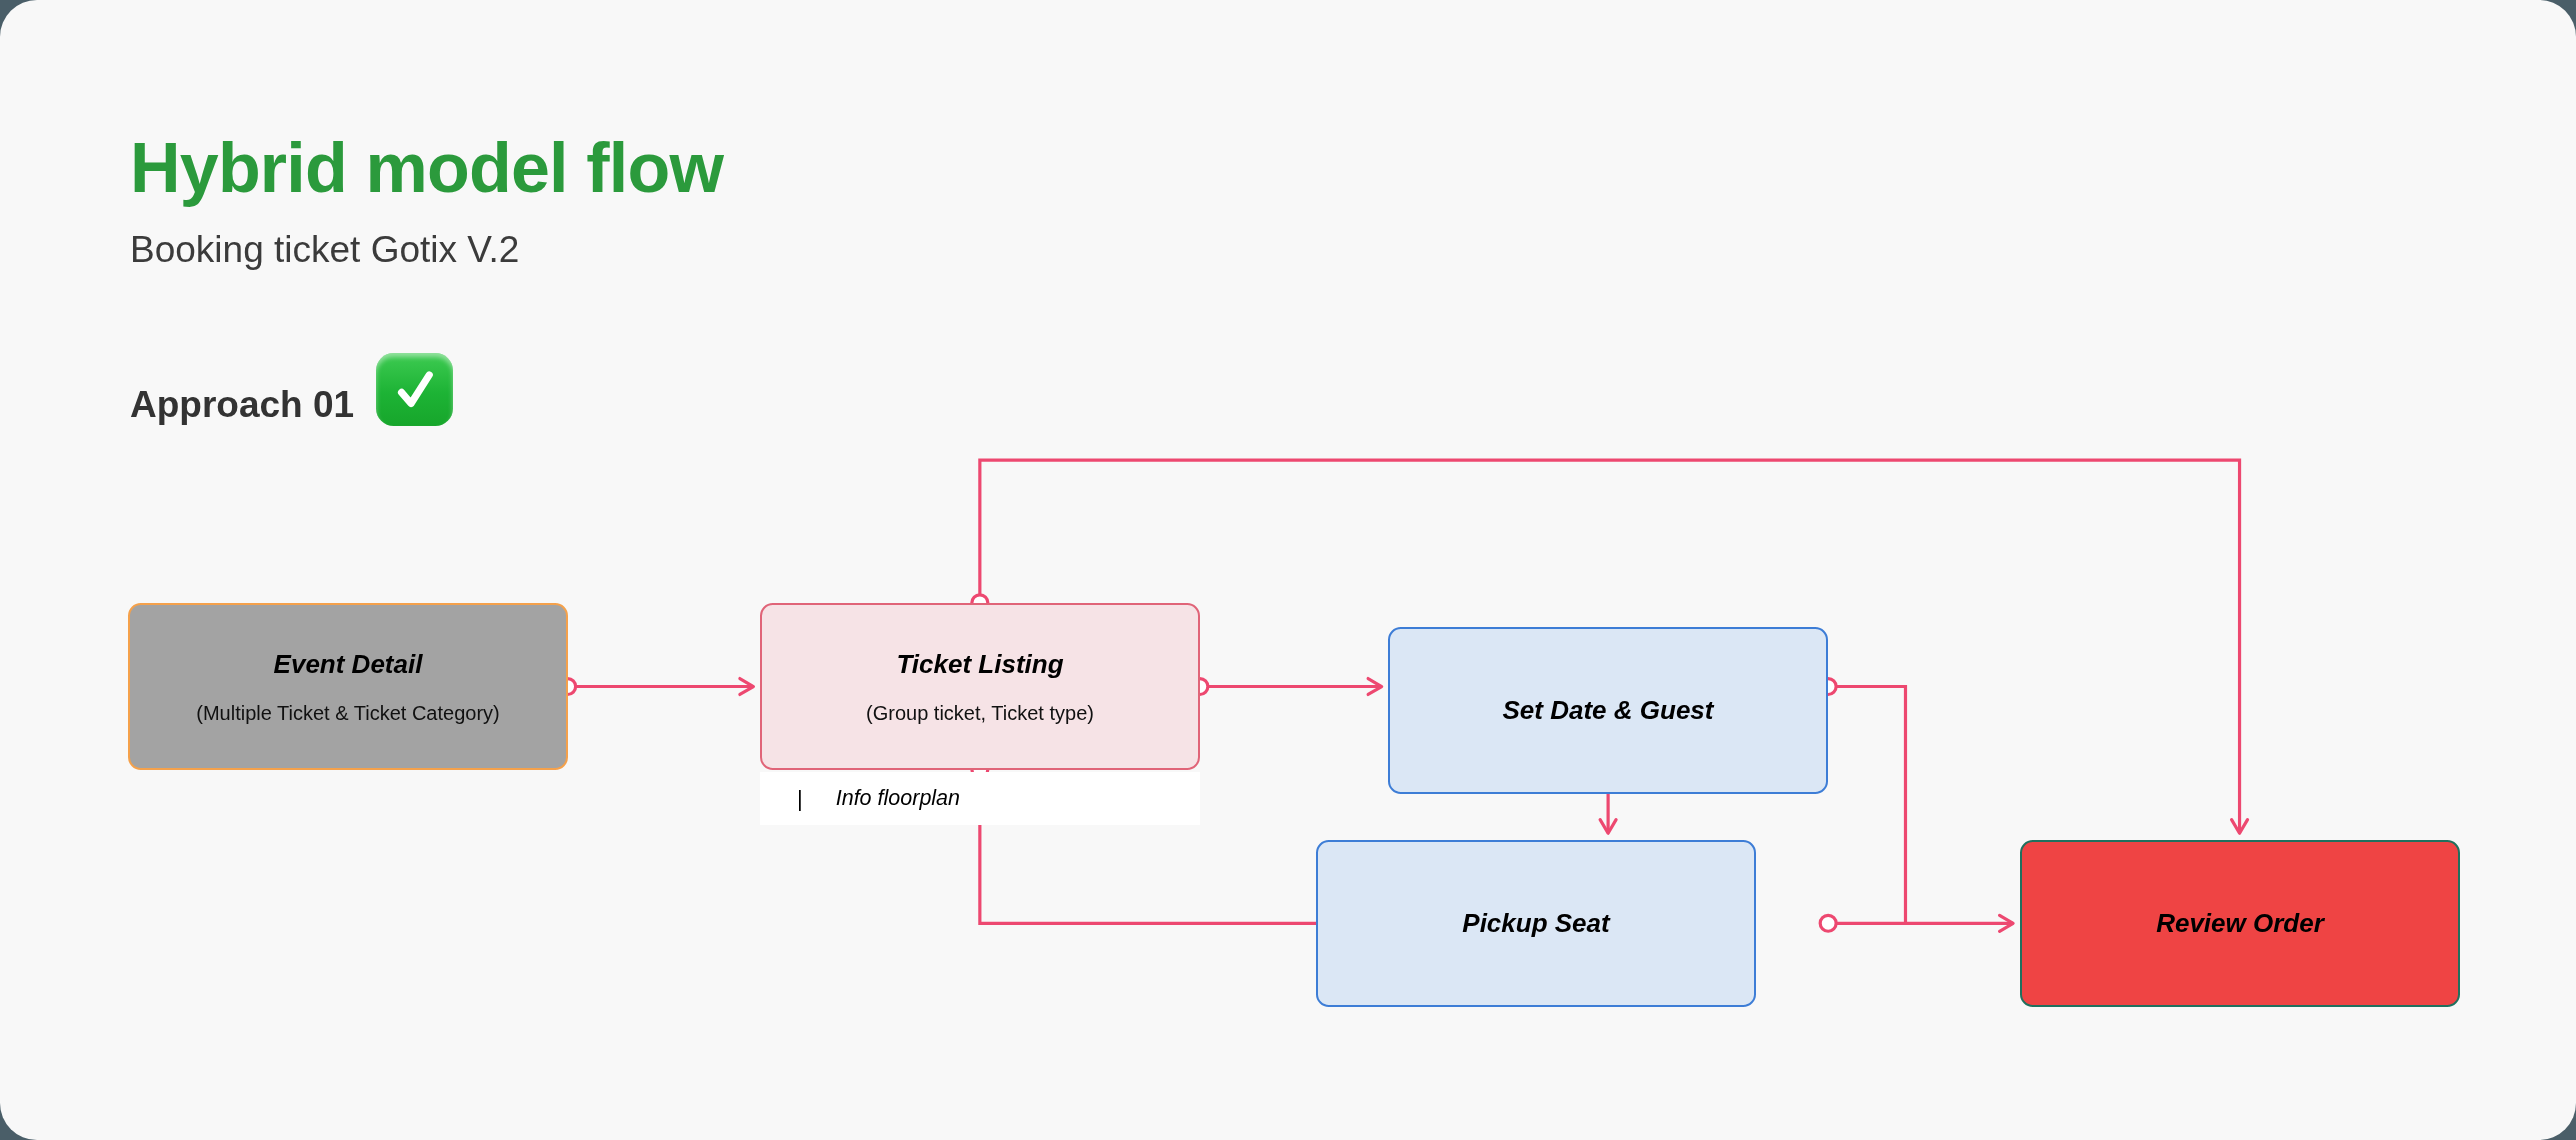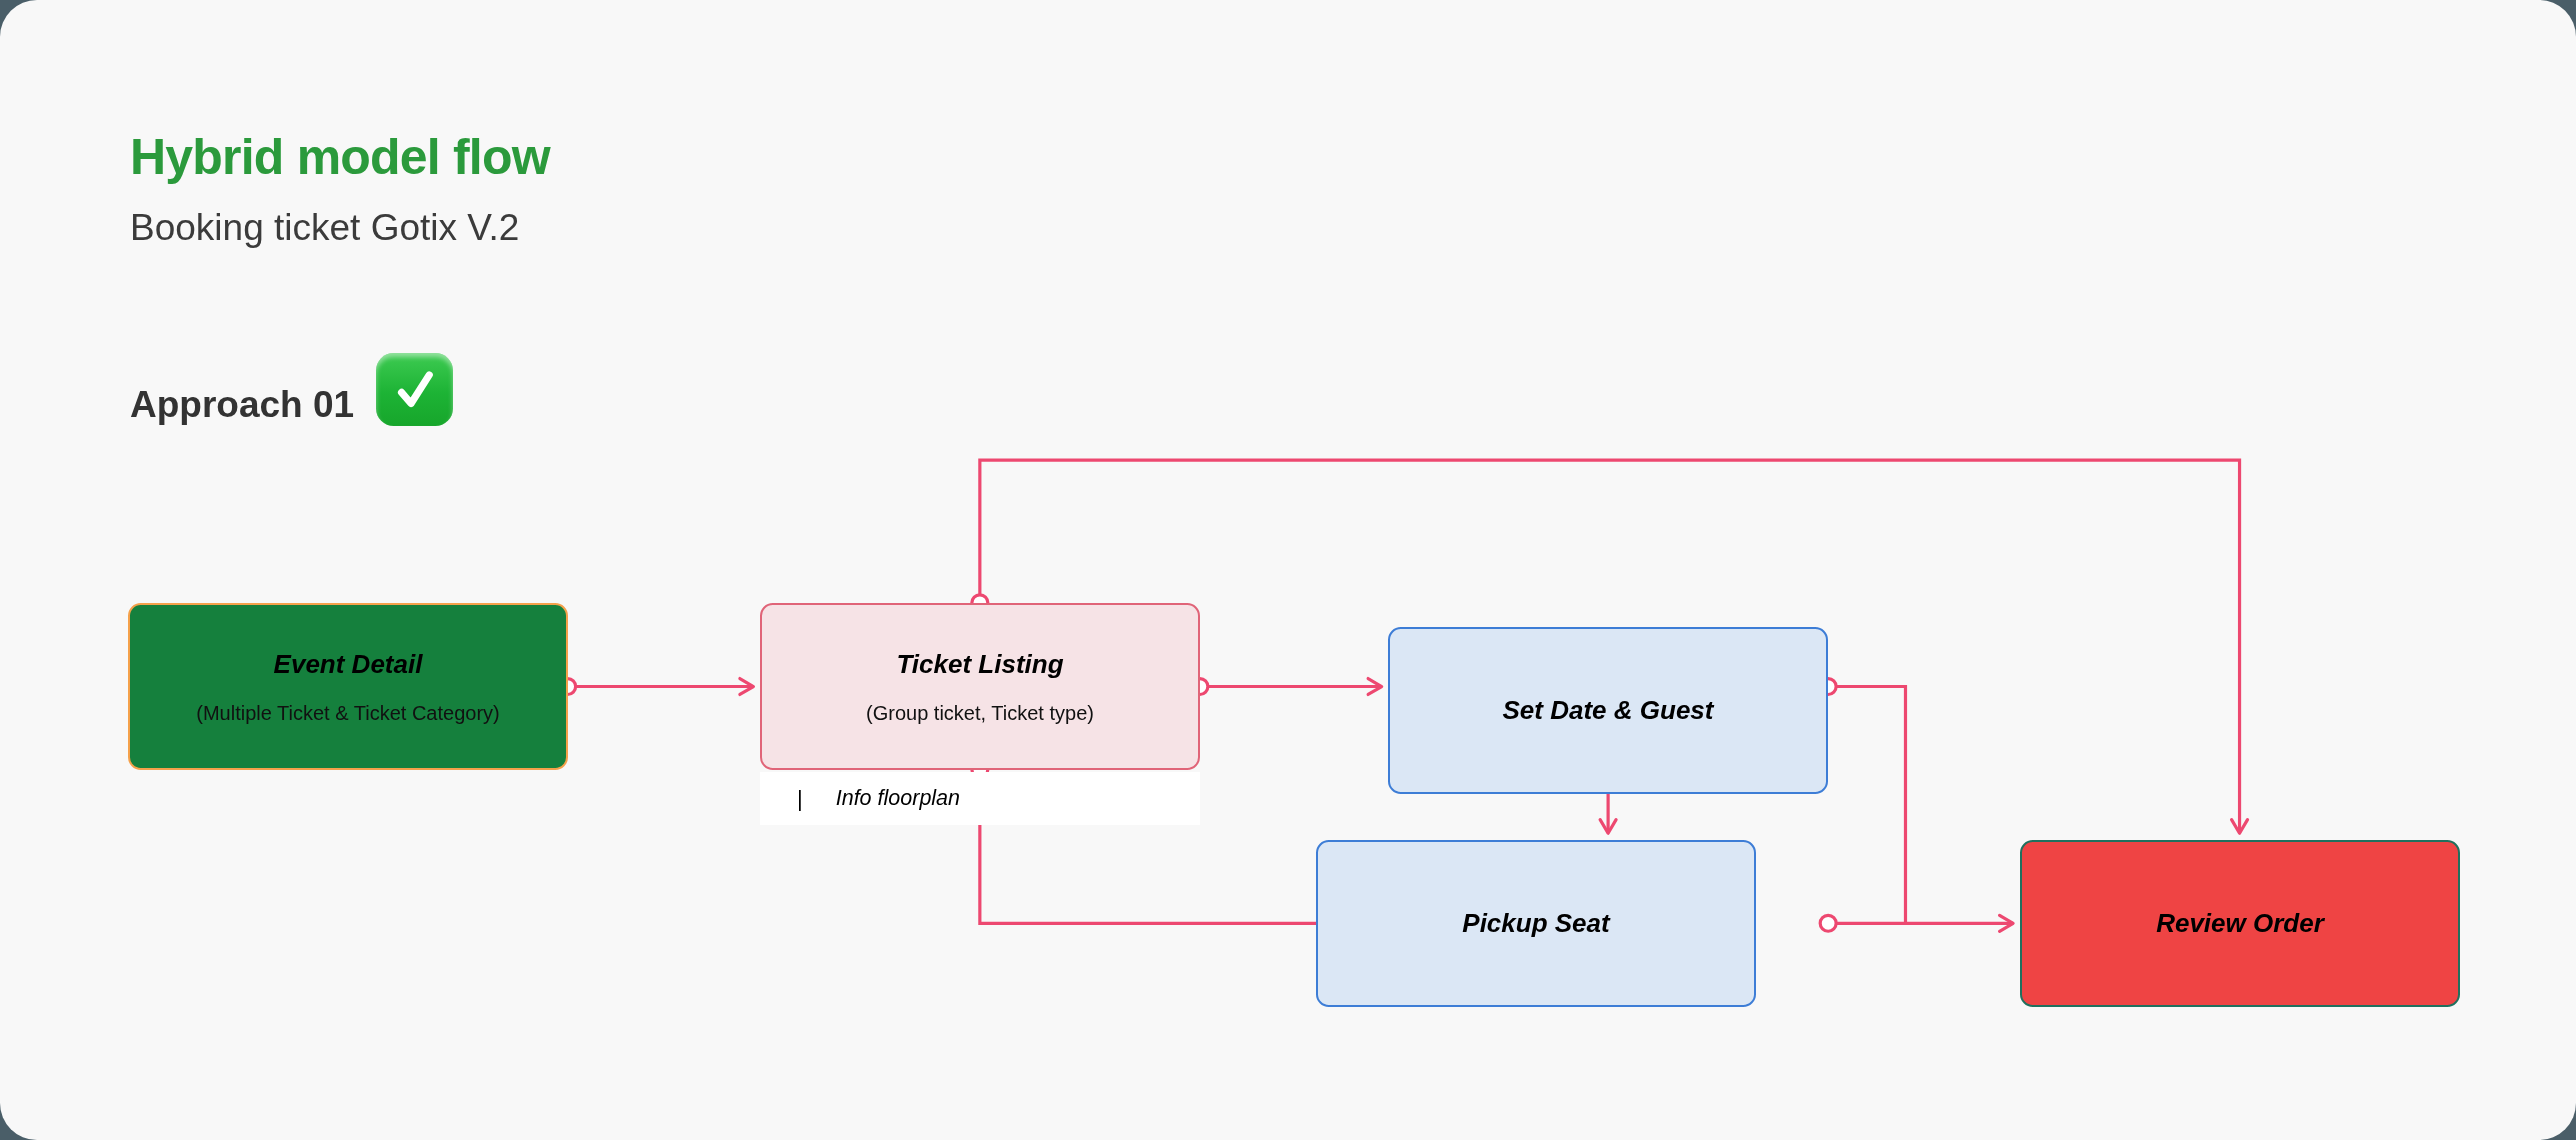--- a/index.html
+++ b/index.html
@@ -9,21 +9,21 @@
     background: var(--page-bg, #4A5E68);
   }
   .canvas {
     position: absolute; inset: 0;
     background: var(--canvas-bg, #F8F8F8);
     border-radius: 37px;
   }
   
   .header { position: absolute; left: 130px; top: 128px; }
   .page-title {
-    font-size: 50px; font-weight: 700; letter-spacing: -0.8px;
+    font-size: 70px; font-weight: 700; letter-spacing: -0.8px;
     color: var(--accent, #2B9A3C);
   }
   .page-subtitle { margin-top: 21px; font-size: 37px; color: #3B3B3B; }
   .approach-row {
     position: absolute; left: 130px; top: 353px;
     display: flex; align-items: flex-end; gap: 22px;
   }
   .approach-label { font-size: 37px; font-weight: 700; color: #333333; }
   .check-emoji {
     width: 77px; height: 73px; border-radius: 17.5px;
@@ -101,21 +101,21 @@
 
     <circle class="endpoint" cx="712" cy="861" r="10"></circle>
     <circle class="endpoint" cx="1505" cy="861" r="10"></circle>
     <circle class="endpoint" cx="1229" cy="756" r="10"></circle>
     <circle class="endpoint" cx="1229" cy="965" r="10"></circle>
     <circle class="endpoint" cx="2017" cy="965" r="10"></circle>
     <circle class="endpoint" cx="2293" cy="861" r="10"></circle>
     <circle class="endpoint" cx="2293" cy="1158" r="10"></circle>
   </svg>
 
-  <div class="node" id="node0" style="background: #15803d; border-color: rgb(245, 161, 75);">
+  <div class="node" id="node0" style="background: #a3a3a3; border-color: rgb(245, 161, 75);">
     <div class="node-title">Event Detail</div>
     <div class="node-subtitle">(Multiple Ticket &amp; Ticket Category)</div>
   </div>
 
   <div class="node" id="node1" style="background: rgb(246, 227, 230); border-color: rgb(224, 100, 120);">
     <div class="node-title">Ticket Listing</div>
     <div class="node-subtitle">(Group ticket, Ticket type)</div>
   </div>
 
   <div class="node" id="node2" style="background: rgb(219, 231, 245); border-color: rgb(61, 125, 214);">

